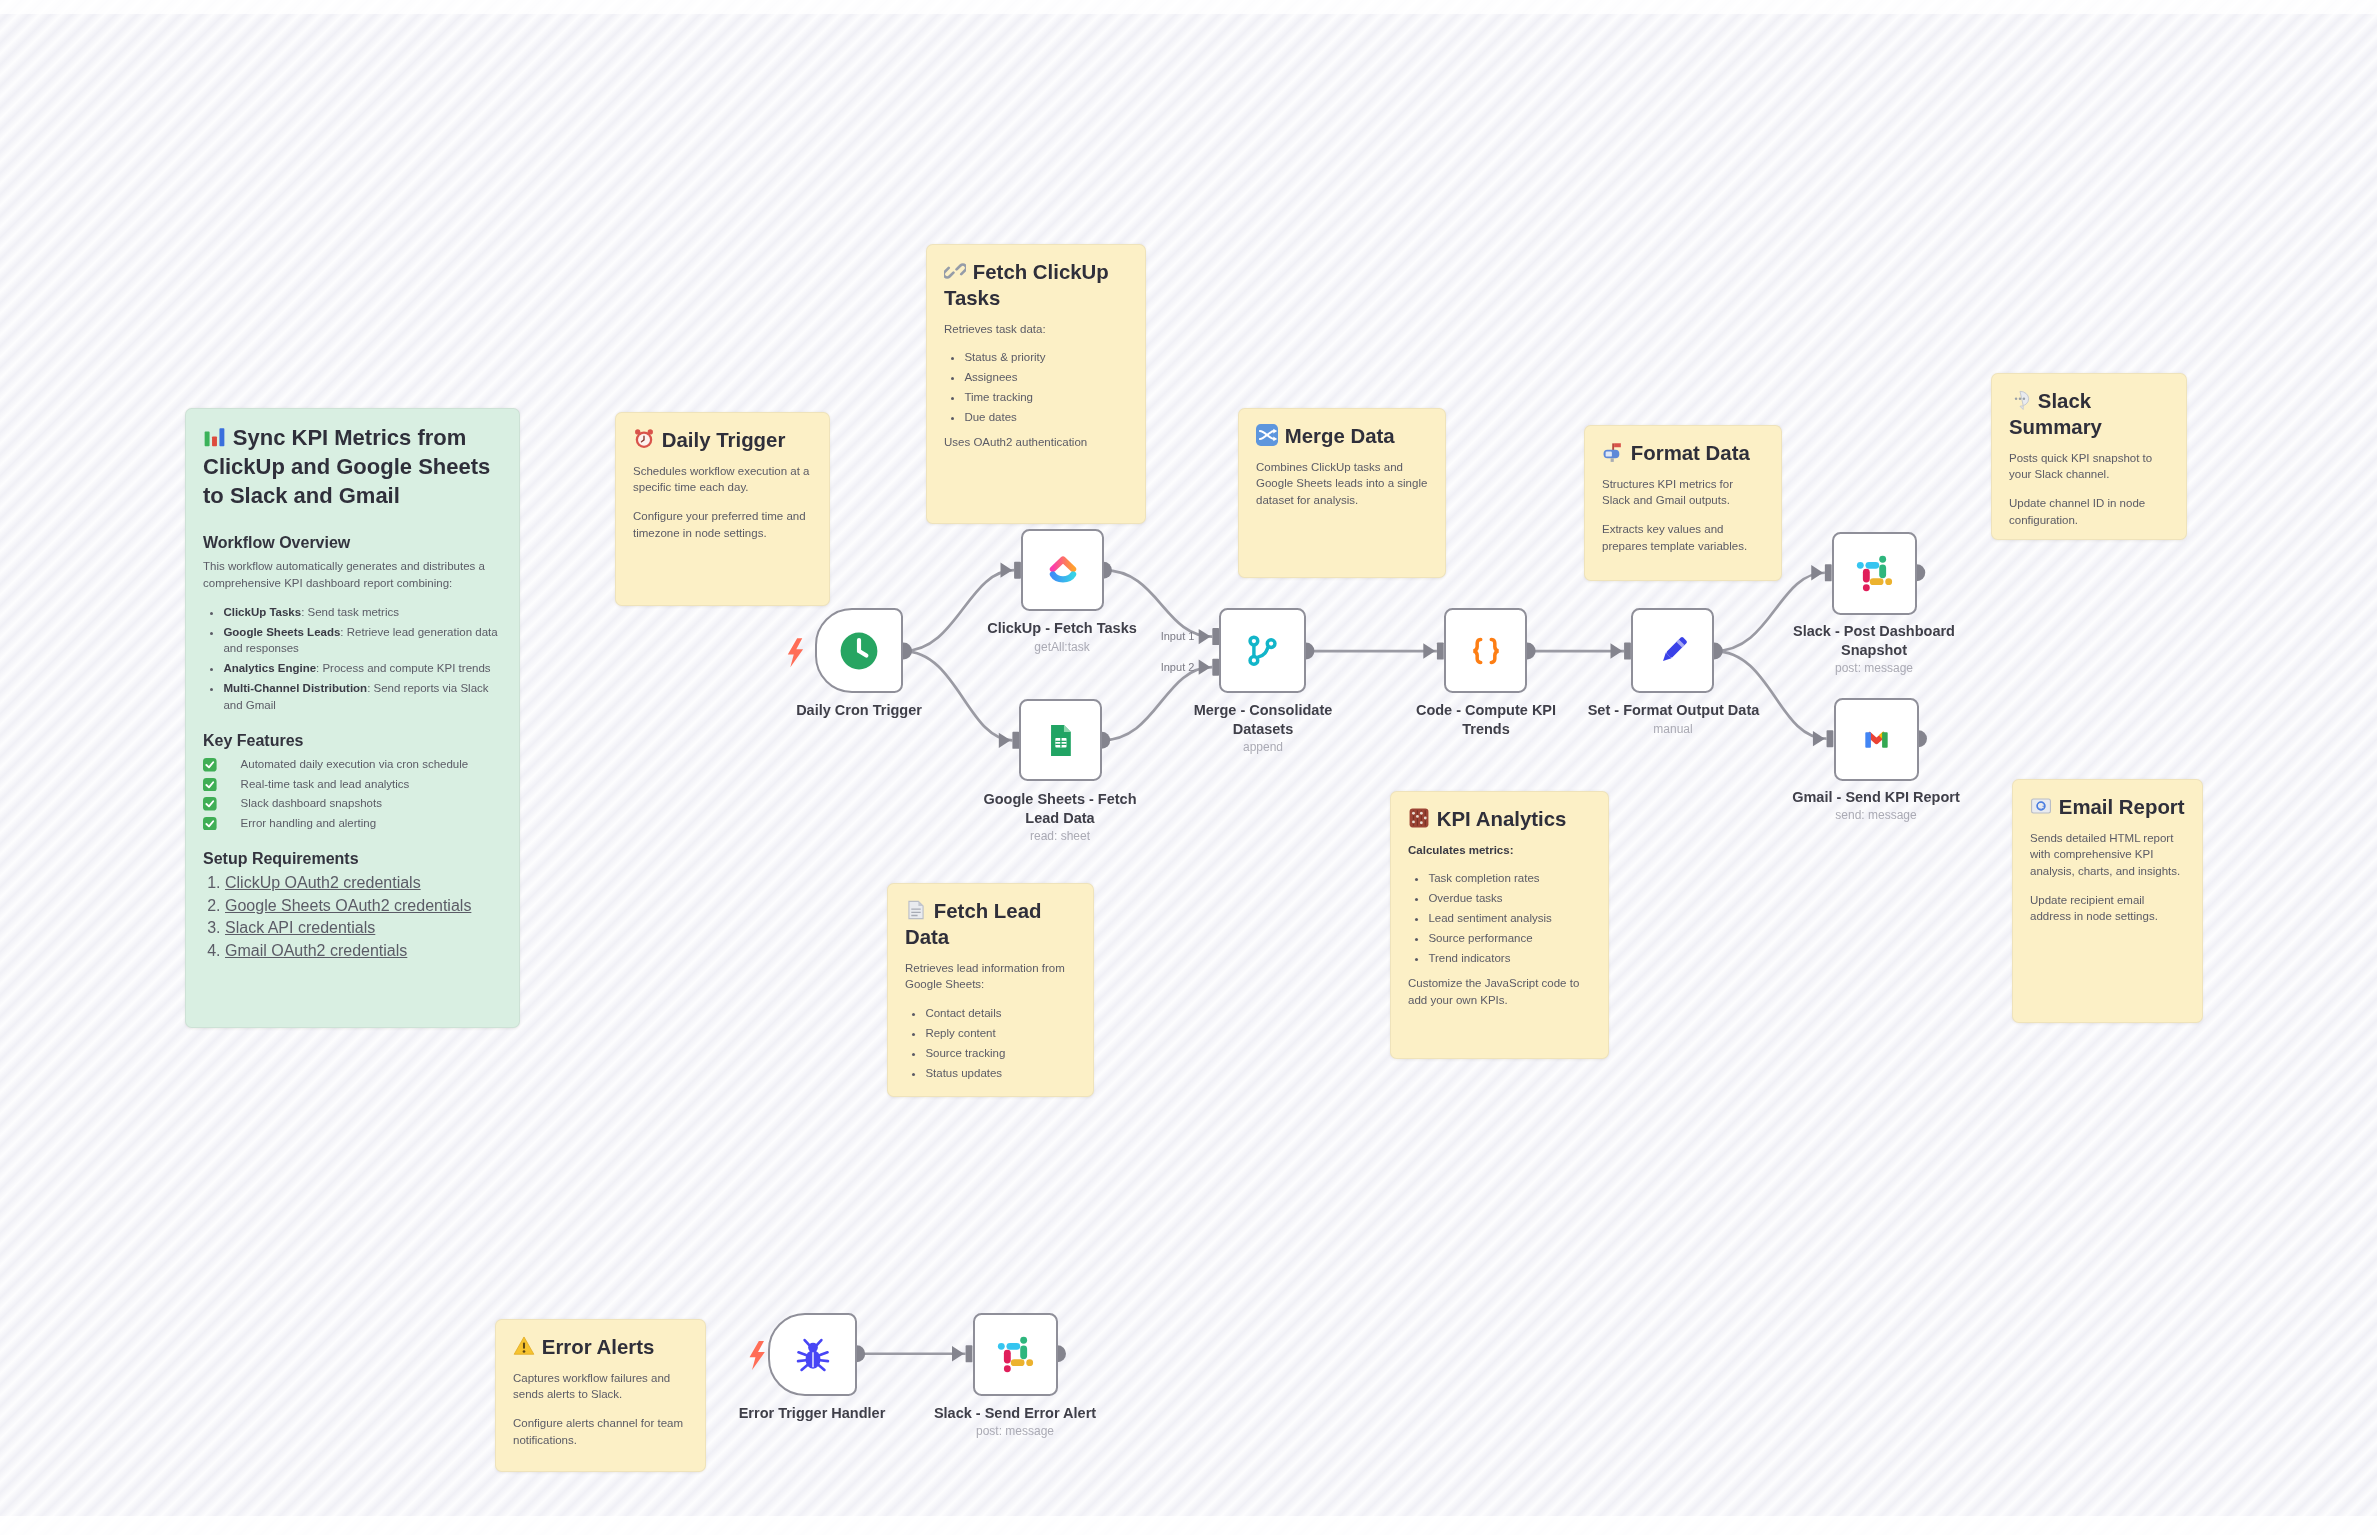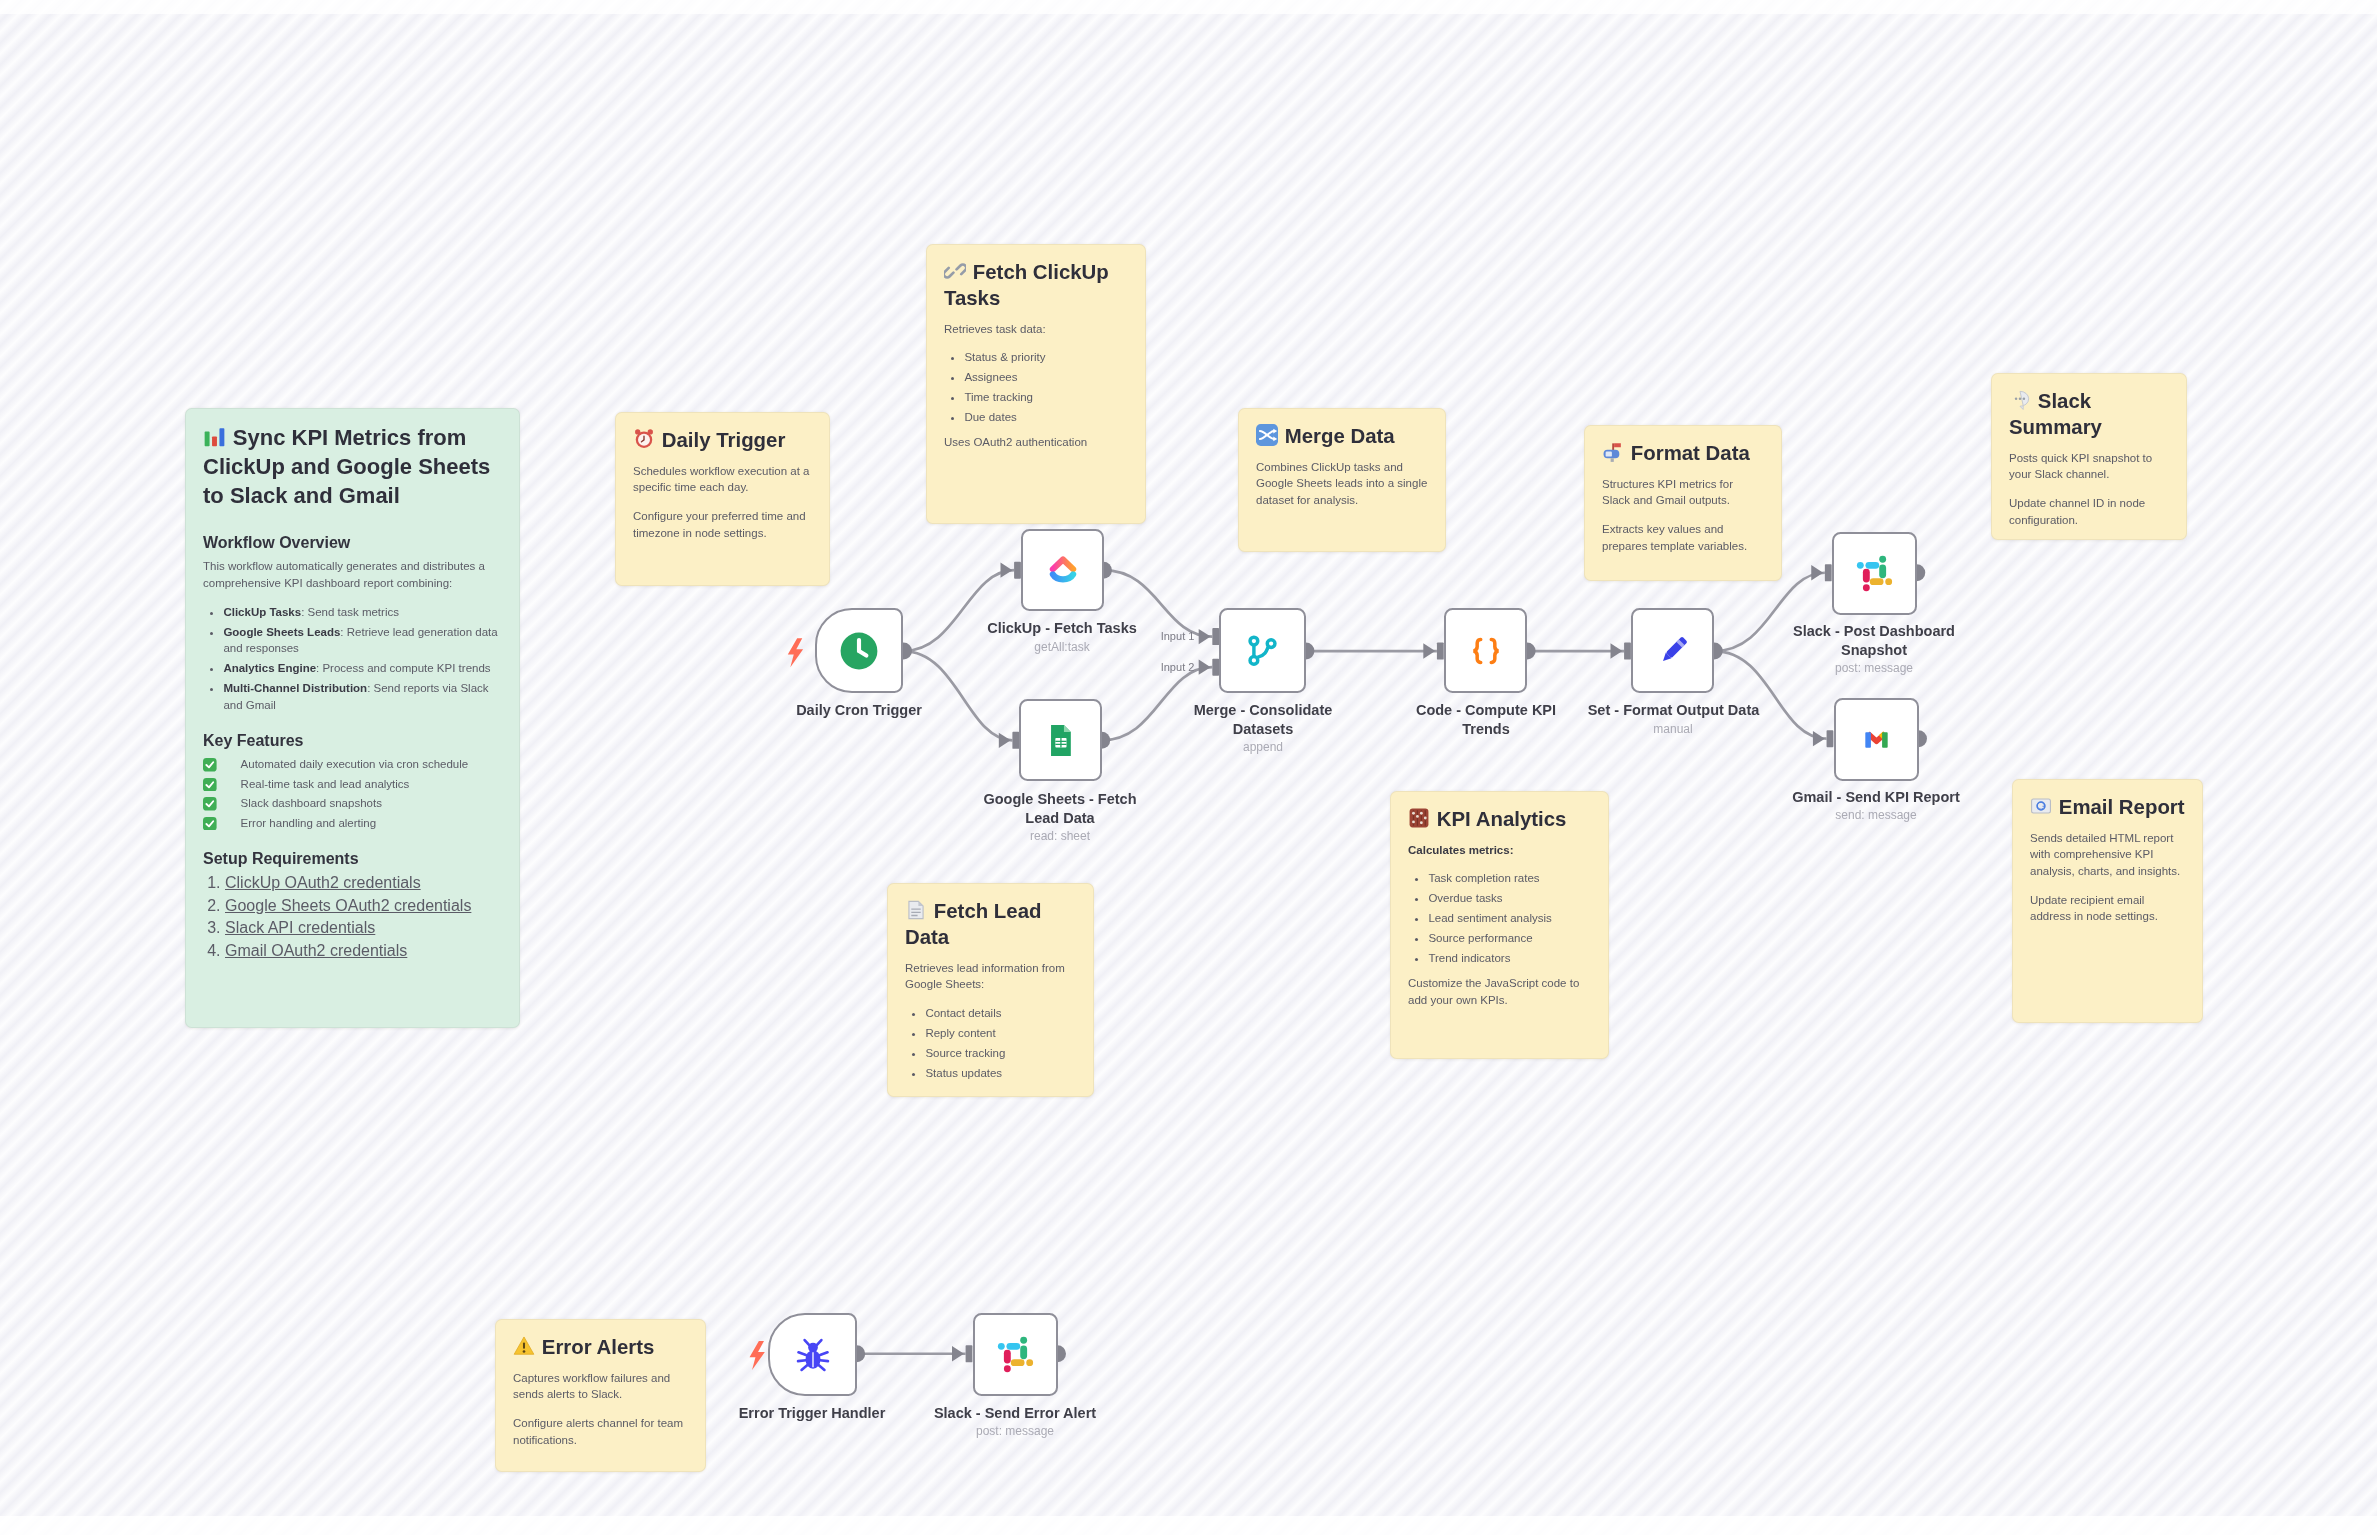--- a/index.html
+++ b/index.html
@@ -167,21 +167,21 @@
     </div>
     <h3>Setup Requirements</h3>
     <ol>
       <li>ClickUp OAuth2 credentials</li>
       <li>Google Sheets OAuth2 credentials</li>
       <li>Slack API credentials</li>
       <li>Gmail OAuth2 credentials</li>
     </ol>
   </div>
 
-  <div class="note yellow" style="left:615px;top:412px;width:215px;height:174px;">
+  <div class="note yellow" style="left:615px;top:412px;width:215px;height:194px;">
     <div class="note-title">
       <span class="ticon">
         <svg width="22" height="22" viewBox="0 0 28 28">
             <circle cx="6" cy="5" r="3.4" fill="#d9534a"></circle>
             <circle cx="22" cy="5" r="3.4" fill="#d9534a"></circle>
             <circle cx="14" cy="15" r="10.5" fill="#d9534a"></circle>
             <circle cx="14" cy="15" r="7.6" fill="#fdf2ee"></circle>
             <path d="M14 10.5 V15 L10.8 17.5" stroke="#8a3b33" stroke-width="1.8" fill="none" stroke-linecap="round"></path>
           </svg>
       </span><span>Daily Trigger</span>
@@ -204,21 +204,21 @@
     <p>Retrieves task data:</p>
     <ul>
       <li>Status &amp; priority</li>
       <li>Assignees</li>
       <li>Time tracking</li>
       <li>Due dates</li>
     </ul>
     <p class="indent">Uses OAuth2 authentication</p>
   </div>
 
-  <div class="note yellow" style="left:1238px;top:408px;width:208px;height:144px;">
+  <div class="note yellow" style="left:1238px;top:408px;width:208px;height:170px;">
     <div class="note-title">
       <span class="ticon">
         <svg width="22" height="22" viewBox="0 0 28 28">
             <rect width="28" height="28" rx="6" fill="#5d96dd"></rect>
             <g stroke="#fff" stroke-width="2.6" fill="none" stroke-linecap="round">
               <path d="M5 9 C11 9 17 19 23 19"></path>
               <path d="M5 19 C11 19 17 9 23 9"></path>
             </g>
             <polygon points="22,6 27,9 22,12" fill="#fff"></polygon>
             <polygon points="22,16 27,19 22,22" fill="#fff"></polygon>

